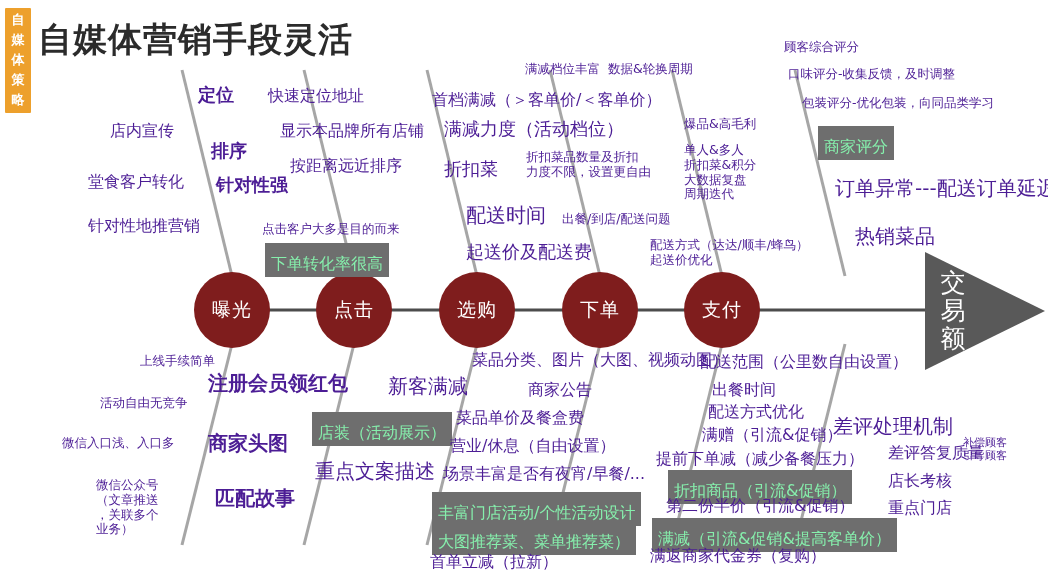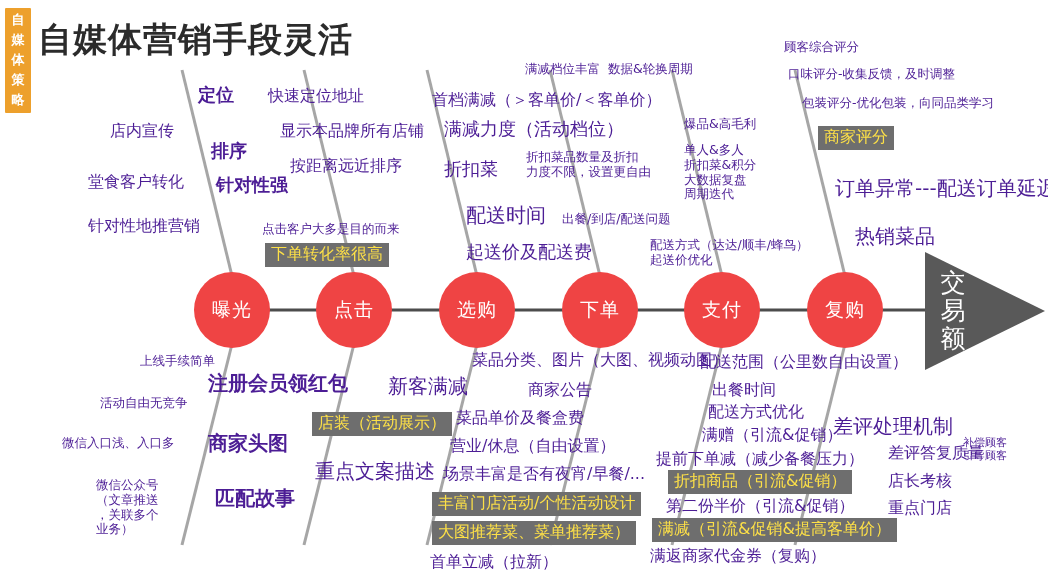--- a/index.html
+++ b/index.html
@@ -44,21 +44,21 @@
     white-space: nowrap;
   }
 
   
   #skeleton { left: 0; top: 0; width: 1048px; height: 587px; }
 
   
   .node {
     width: 76px; height: 76px;
     border-radius: 50%;
-    background: #ef4444;
+    background: #7f1d1d;
     color: #ffffff;
     font-size: 19px;
     font-weight: normal;
     display: flex;
     align-items: center;
     justify-content: center;
     letter-spacing: 1px;
   }
 
   
@@ -75,22 +75,22 @@
   
   .lbl { white-space: pre; color: #4c1d95; line-height: 1.18; }
   .t-lg   { font-size: 20px; }
   .t-xl   { font-size: 18px; }
   .t-md   { font-size: 16px; }
   .t-sm   { font-size: 12.5px; }
   .t-xs   { font-size: 11px; }
   .t-bold { font-weight: bold; }
   .hl {
     background: #6e6e6e;
-    color: #fde047;
-    padding: 2px 6px 3px 6px;
+    color: #86efac;
+    padding: 12px 6px 3px 6px;
   }
 
   
   #watermark {
     left: 828px; top: 552px;
     font-size: 19px;
     color: #5d5d5d;
     letter-spacing: 1px;
     opacity: .85;
     white-space: nowrap;
@@ -139,23 +139,20 @@
     <span>点击</span>
   </div>
   <div class="abs node" style="left:439px; top:272px;">
     <span>选购</span>
   </div>
   <div class="abs node" style="left:562px; top:272px;">
     <span>下单</span>
   </div>
   <div class="abs node" style="left:684px; top:272px;">
     <span>支付</span>
-  </div>
-  <div class="abs node" style="left:807px; top:272px;">
-    <span>复购</span>
   </div>
 
   <div class="abs" id="arrow-label">
     <span>交</span>
     <span>易</span>
     <span>额</span>
   </div>
 
   <div id="labels-top-host">
       <div class="abs lbl t-xl t-bold" style="left: 198px; top: 84px;">定位</div>

